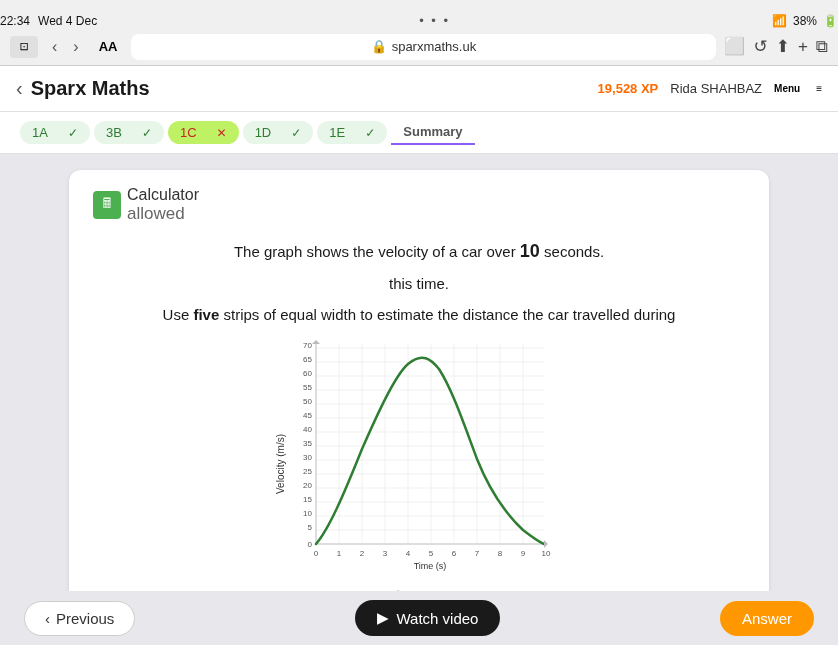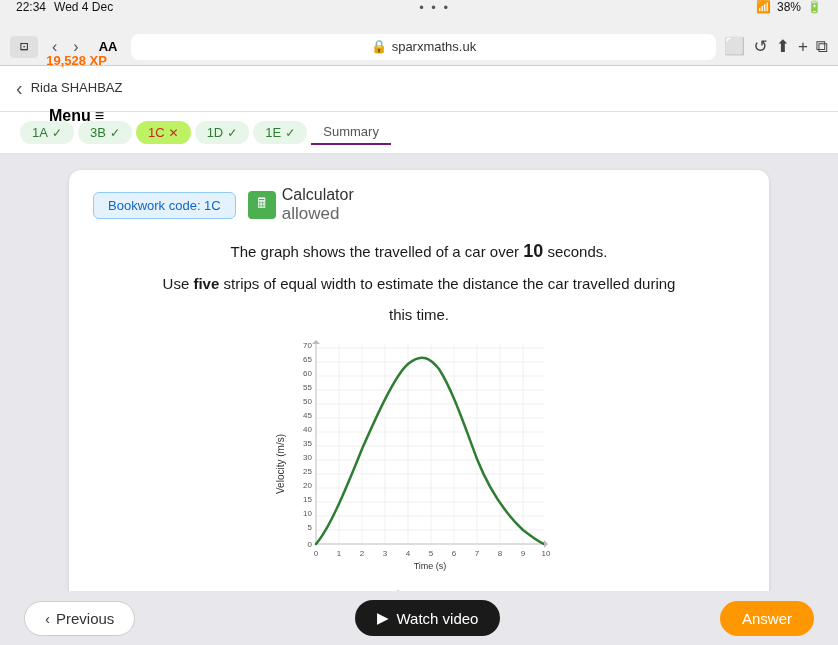--- a/index.html
+++ b/index.html
@@ -10,23 +10,23 @@
       height: 645px;
       overflow: hidden;
       position: relative;
     }
 
     
     .status-bar {
       background: #f0f0f0;
       height: 28px;
       display: flex;
-      align-items: flex-start;
+      align-items: flex-end;
       justify-content: space-between;
-      padding: 0 16px;
+      padding: 0 0;
       font-size: 12px;
       color: #111;
     }
     .status-left { display: flex; align-items: center; gap: 8px; }
     .status-right { display: flex; align-items: center; gap: 6px; }
 
     
     .browser-bar {
       background: #f0f0f0;
       height: 38px;
@@ -66,43 +66,43 @@
       height: 46px;
       display: flex;
       align-items: center;
       padding: 0 16px;
       border-bottom: 1px solid #e0e0e0;
     }
     .back-btn {
       background: none; border: none; font-size: 20px; cursor: pointer; color: #555; margin-right: 8px;
     }
     .app-title { font-size: 20px; font-weight: 600; color: #1a1a1a; flex: 1; }
-    .header-right { display: flex; align-items: center; gap: 12px; font-size: 13px; color: #333; flex-direction: column; }
+    .header-right { display: flex; align-items: center; gap: 12px; font-size: 13px; color: #333; }
     .xp-badge { color: #ff6b00; font-weight: 600; }
-    .menu-btn { background: none; border: none; font-size: 16px; cursor: pointer; font-weight: 600; display: flex; align-items: center; gap: 4px; }
+    .menu-btn { background: none; border: none; font-size: 10px; cursor: pointer; font-weight: 600; display: flex; align-items: center; gap: 16px; }
 
     
     .task-tabs {
       background: white;
       height: 42px;
       display: flex;
       align-items: center;
       padding: 0 20px;
       gap: 4px;
       border-bottom: 1px solid #e0e0e0;
     }
     .tab {
-      display: flex; align-items: center; gap: 4px;
+      display: flex; align-items: center; gap: 20px;
       padding: 4px 12px; border-radius: 16px;
       font-size: 13px; font-weight: 500; cursor: pointer;
       border: none; background: none;
     }
     .tab-done { background: #e8f5e9; color: #2e7d32; }
     .tab-wrong { background: #bef264; color: #c62828; }
-    .tab-summary { background: none; color: #555; font-weight: 400; border-bottom: 2px solid #701a75; border-radius: 0; }
+    .tab-summary { background: none; color: #555; font-weight: 700; border-bottom: 2px solid #8b5cf6; border-radius: 0; }
     .check-icon { color: #2e7d32; font-size: 12px; }
     .cross-icon { color: #c62828; font-size: 12px; }
 
     
     .main-content {
       background: #e8e8ec;
       flex: 1;
       display: flex;
       flex-direction: column;
       align-items: center;
@@ -207,20 +207,21 @@
     <button class="browser-action-btn">⬜</button>
     <button class="browser-action-btn">↺</button>
     <button class="browser-action-btn">⬆</button>
     <button class="browser-action-btn">+</button>
     <button class="browser-action-btn">⧉</button>
   </div>
 </div>
 
 <div class="app-header">
   <button class="back-btn">‹</button>
+  <span class="app-title">Sparx Maths</span>
   <div class="header-right">
     <span class="xp-badge">19,528 XP</span>
     <span>Rida SHAHBAZ</span>
     <button class="menu-btn">
       <span>Menu</span>
       <span>≡</span>
     </button>
   </div>
 </div>
 
@@ -247,42 +248,41 @@
   </button>
   <button class="tab tab-summary">
     <span>Summary</span>
   </button>
 </div>
 
 <div class="main-content">
   <div class="content-card">
 
     <div class="bookwork-row">
-      <div class="bookwork-badge">Bookwork code: 1C</div>
       <div class="calculator-box">
         <div class="calc-icon">🖩</div>
         <div>
           <div style="font-size:16px;font-weight:500;">Calculator</div>
           <div style="font-size:17px;color:#666;">allowed</div>
         </div>
       </div>
     </div>
 
     <div class="question-text">
-      <span>The graph shows the travelled of a car over</span>
+      <span>The graph shows the velocity of a car over</span>
       <span class="number-10">10</span>
       <span>seconds.</span>
+    </div>
+    <div class="question-text">
+      <span>this time.</span>
     </div>
     <div class="question-text">
       <span>Use</span>
       <strong>five</strong>
       <span>strips of equal width to estimate the distance the car travelled during</span>
-    </div>
-    <div class="question-text">
-      <span>this time.</span>
     </div>
 
     <div class="graph-container">
       <svg width="290" height="250" viewBox="0 0 290 250">
 
         <text x="10" y="130" font-size="10" fill="#333" text-anchor="middle" transform="rotate(-90,10,130)">Velocity (m/s)</text>
 
         <line x1="42" y1="210" x2="270" y2="210" stroke="#bbb" stroke-width="1"></line>
 
         <line x1="42" y1="10" x2="42" y2="210" stroke="#bbb" stroke-width="1"></line>

